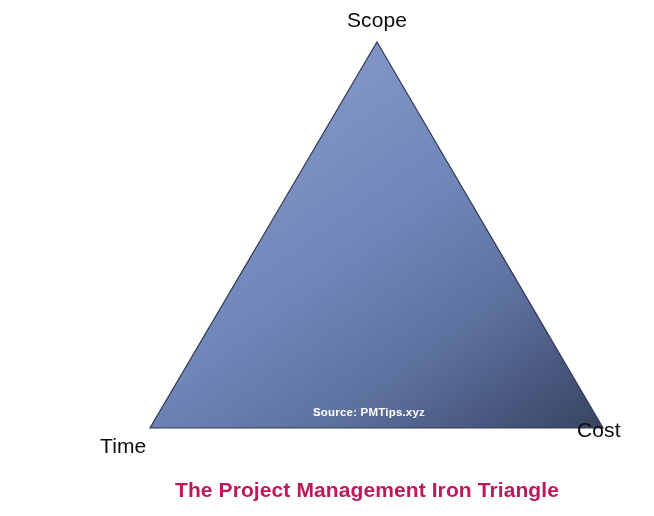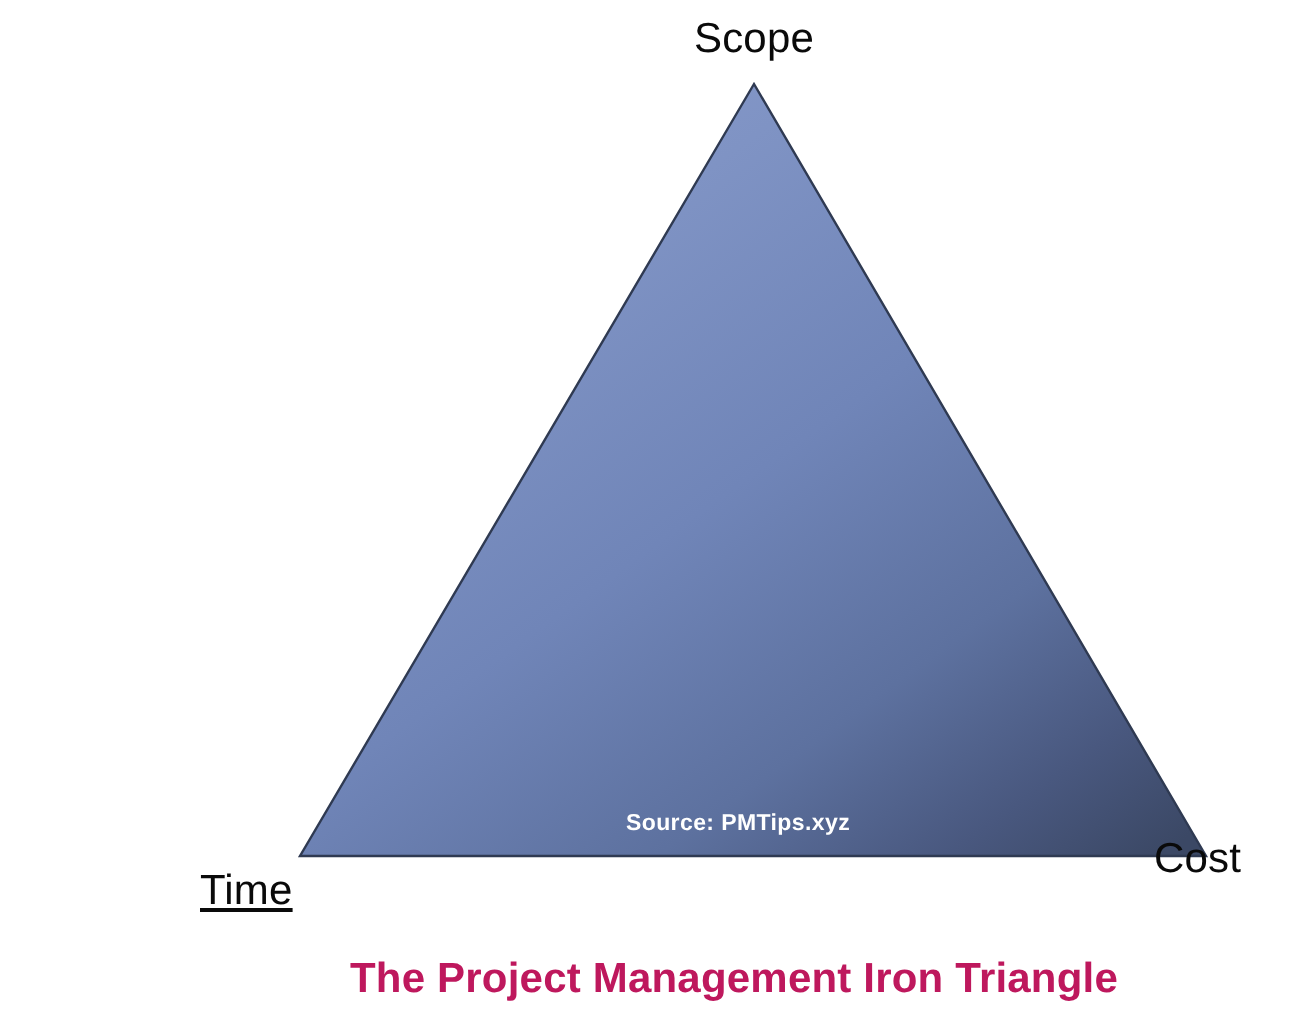--- a/index.html
+++ b/index.html
@@ -38,21 +38,20 @@
   #label-scope {
     left: 0;
     right: 0;
     top: 8px;
     text-align: center;
     margin-left: 20px;
   }
   #label-time {
     left: 60px;
     top: 434px;
-    text-decoration: underline;
   }
   #label-cost {
     left: 537px;
     top: 418px;
   }
   #source-credit {
     position: absolute;
     left: 0;
     width: 654px;
     top: 406px;

